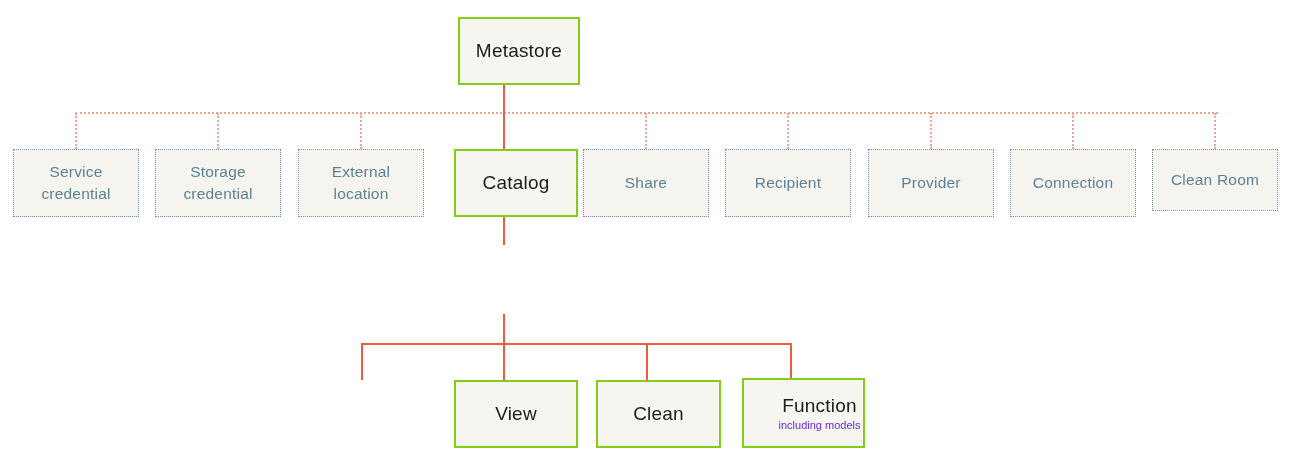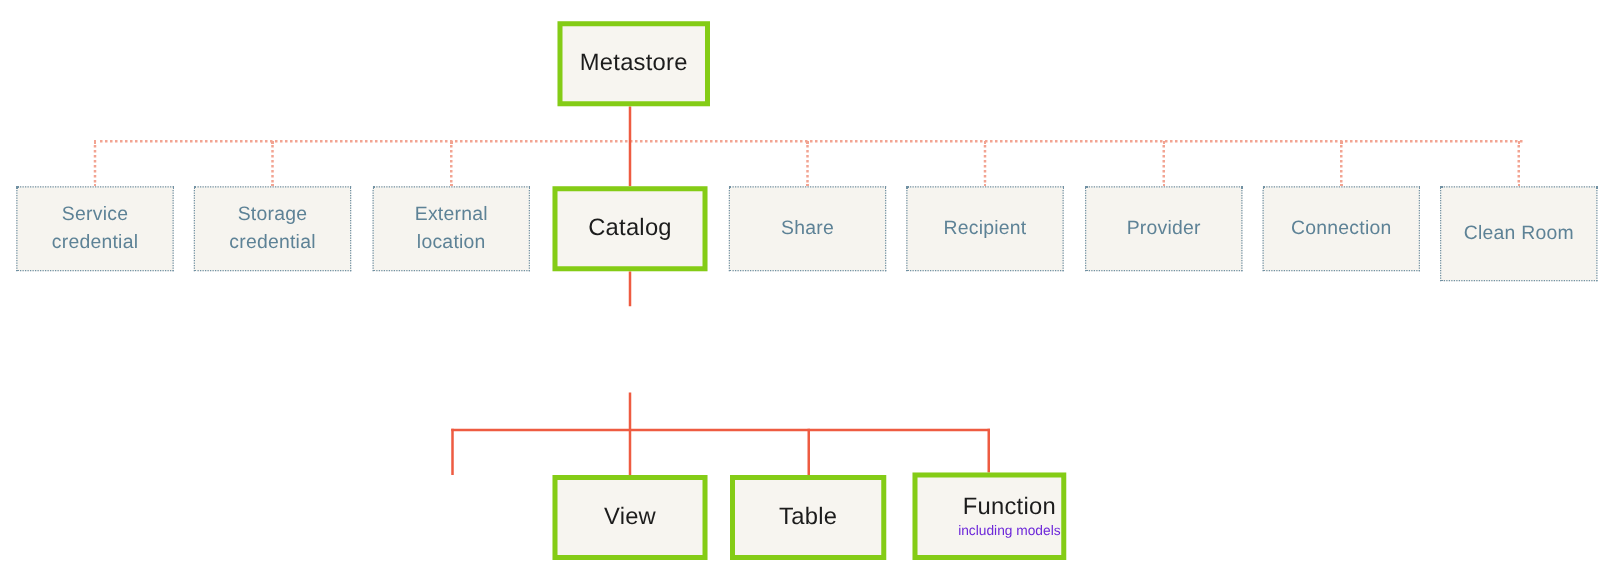--- a/index.html
+++ b/index.html
@@ -13,27 +13,28 @@
     width: 1293px;
     height: 467px;
     background: #ffffff;
     overflow: hidden;
   }
   
   .node {
     position: absolute;
     box-sizing: border-box;
     background: #f7f5f0;
-    border: 4px solid #84cc16;
+    border: 2px solid #84cc16;
     display: flex;
     flex-direction: column;
     align-items: center;
     justify-content: center;
     text-align: center;
     z-index: 3;
+    margin-left: 12px;
   }
   .node .label {
     color: #1c1c1c;
     font-size: 19px;
     letter-spacing: 0.2px;
     line-height: 1.15;
   }
   .node .sublabel {
     color: #6d28d9;
     font-size: 11px;
@@ -104,21 +105,21 @@
     <span class="label">Metastore</span>
   </div>
   <div class="node" style="left:442px; top:149px; width:124px; height:68px;">
     <span class="label">Catalog</span>
   </div>
 
   <div class="node" style="left:442px; top:380px; width:124px; height:68px;">
     <span class="label">View</span>
   </div>
   <div class="node" style="left:584px; top:380px; width:125px; height:68px;">
-    <span class="label">Table</span>
+    <span class="label">Clean</span>
   </div>
   <div class="node" style="left:730px; top:378px; width:123px; height:70px;padding-left:32px;">
     <span class="label">Function</span>
     <span class="sublabel">including models</span>
   </div>
 
   <div class="dnode" style="left:13px; top:149px; width:126px; height:68px;">
     <span class="label">Service credential</span>
   </div>
   <div class="dnode" style="left:155px; top:149px; width:126px; height:68px;">
@@ -132,17 +133,17 @@
   </div>
   <div class="dnode" style="left:725px; top:149px; width:126px; height:68px;">
     <span class="label">Recipient</span>
   </div>
   <div class="dnode" style="left:868px; top:149px; width:126px; height:68px;">
     <span class="label">Provider</span>
   </div>
   <div class="dnode" style="left:1010px; top:149px; width:126px; height:68px;">
     <span class="label">Connection</span>
   </div>
-  <div class="dnode" style="left:1152px; top:149px; width:126px; height:76px;">
+  <div class="dnode" style="left:1152px; top:149px; width:126px; height:62px;">
     <span class="label">Clean Room</span>
   </div>
 
 </div>
 
 </body></html>

